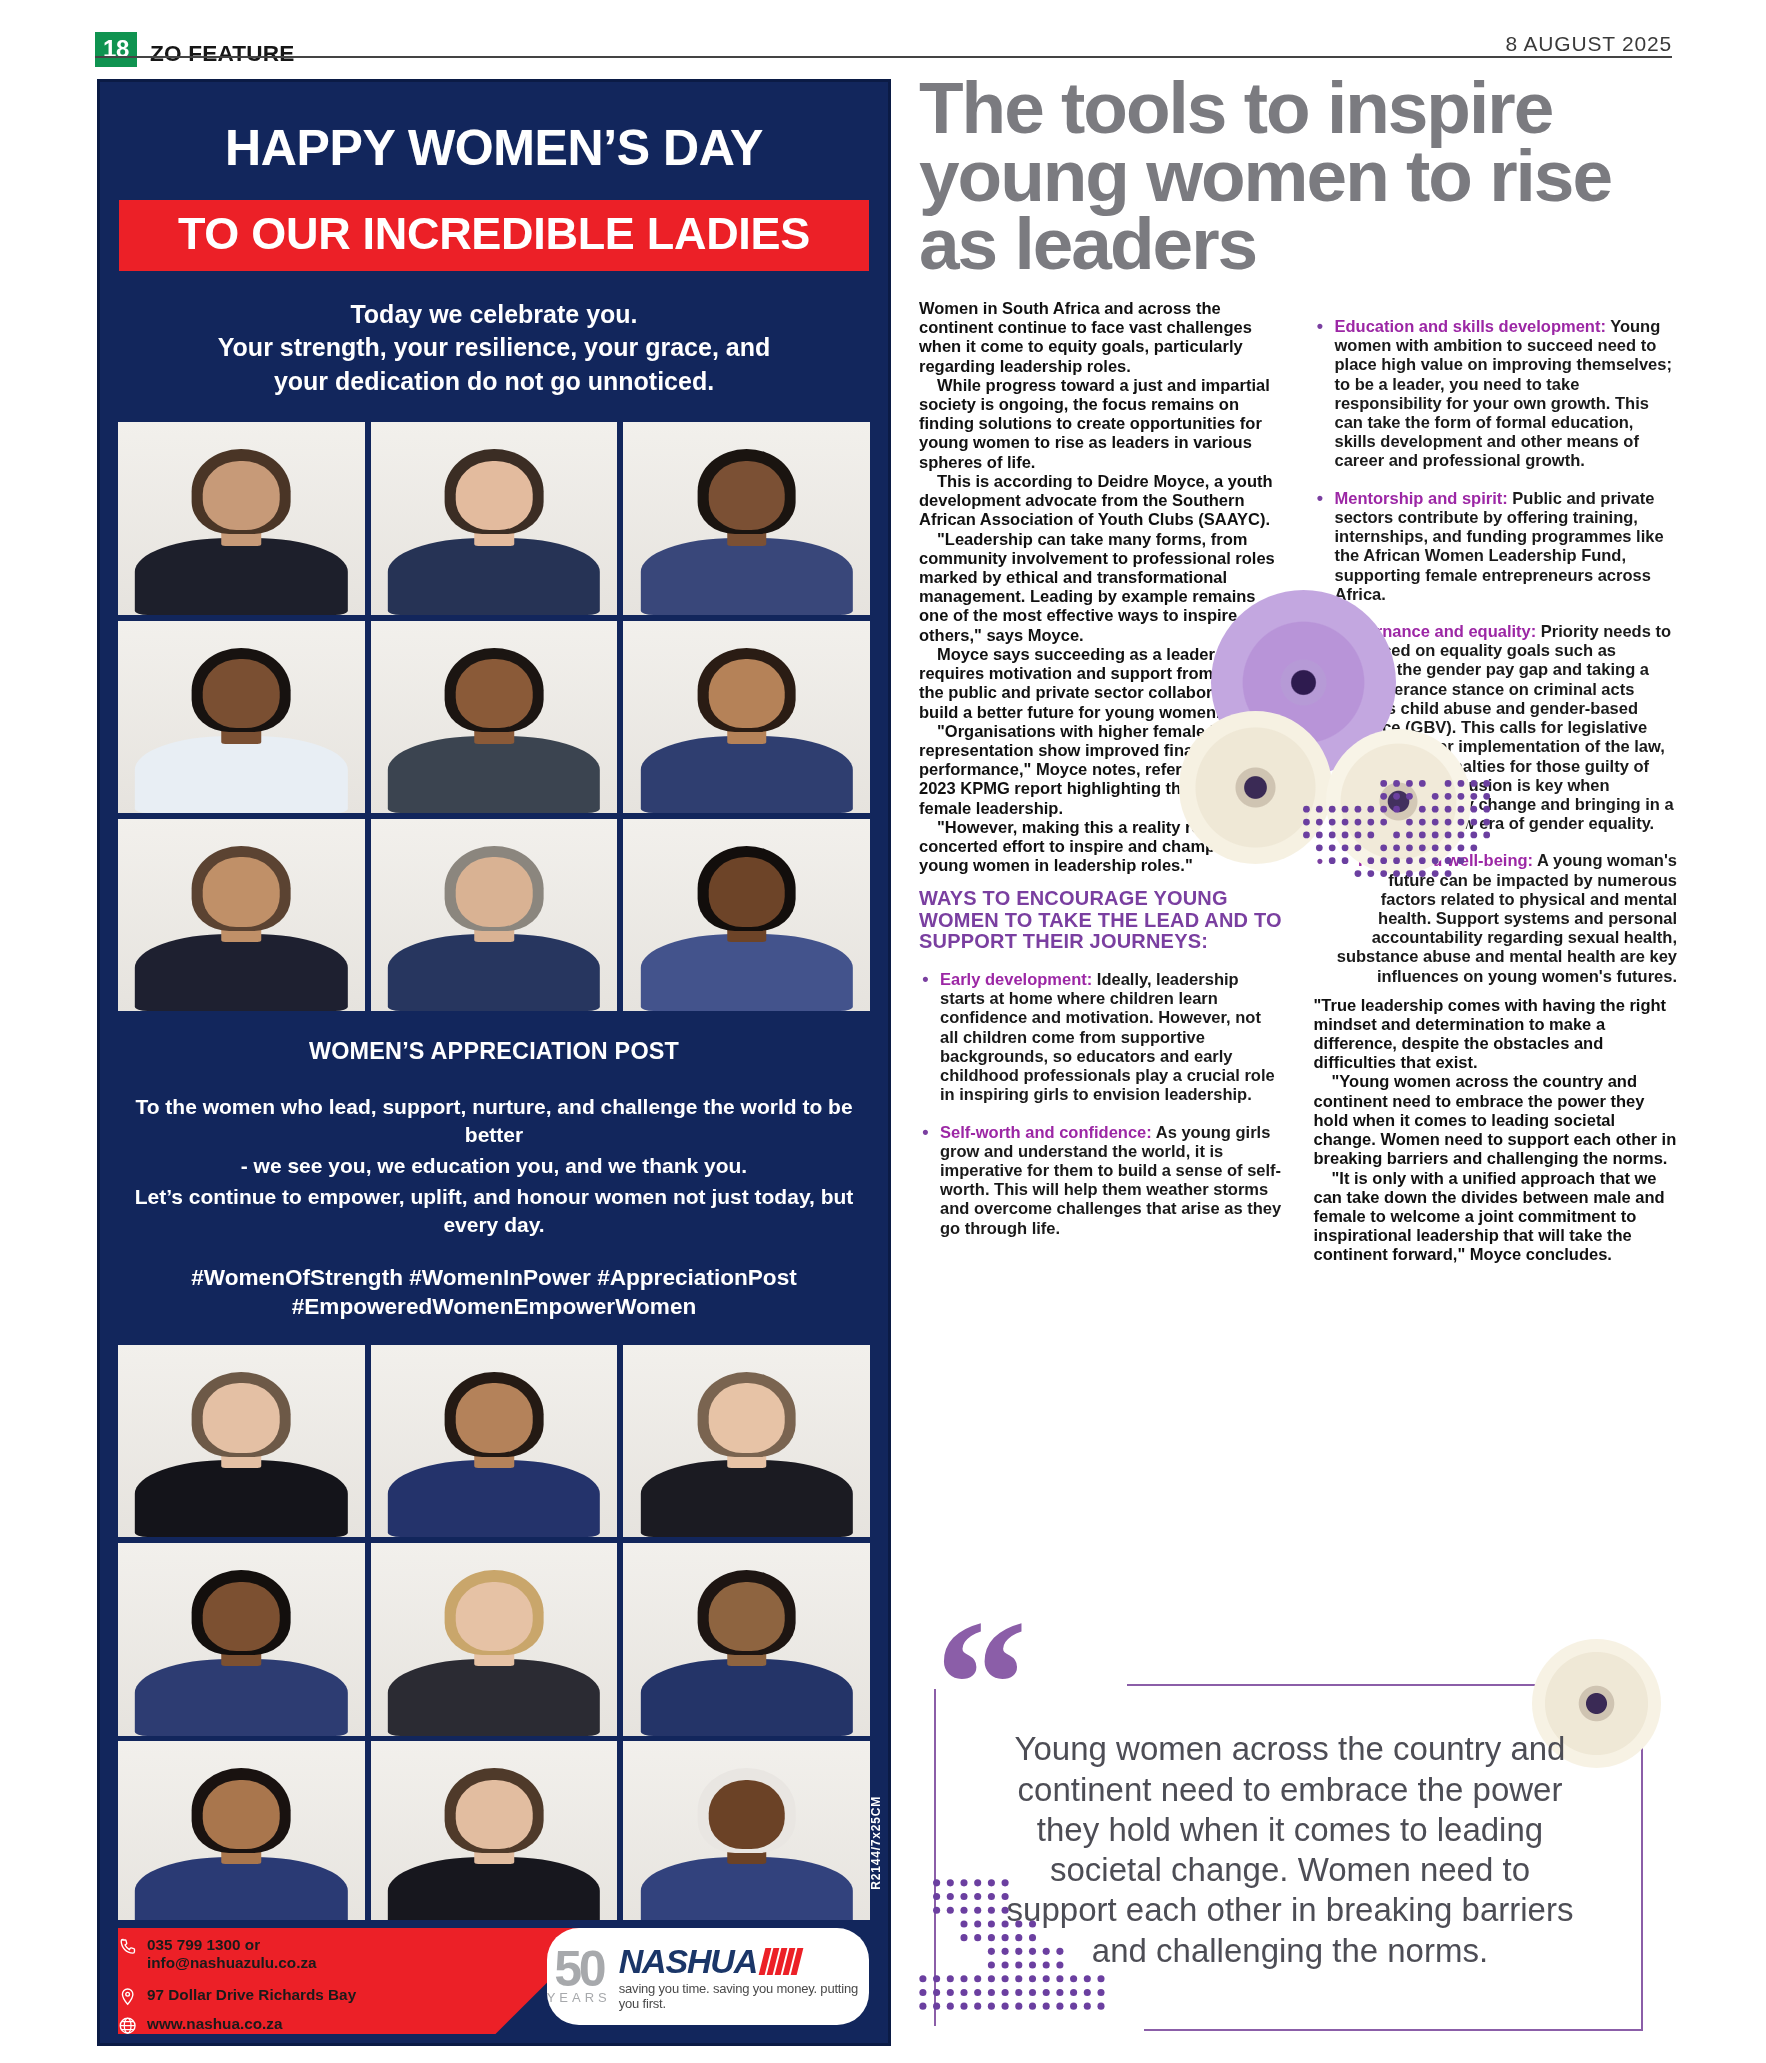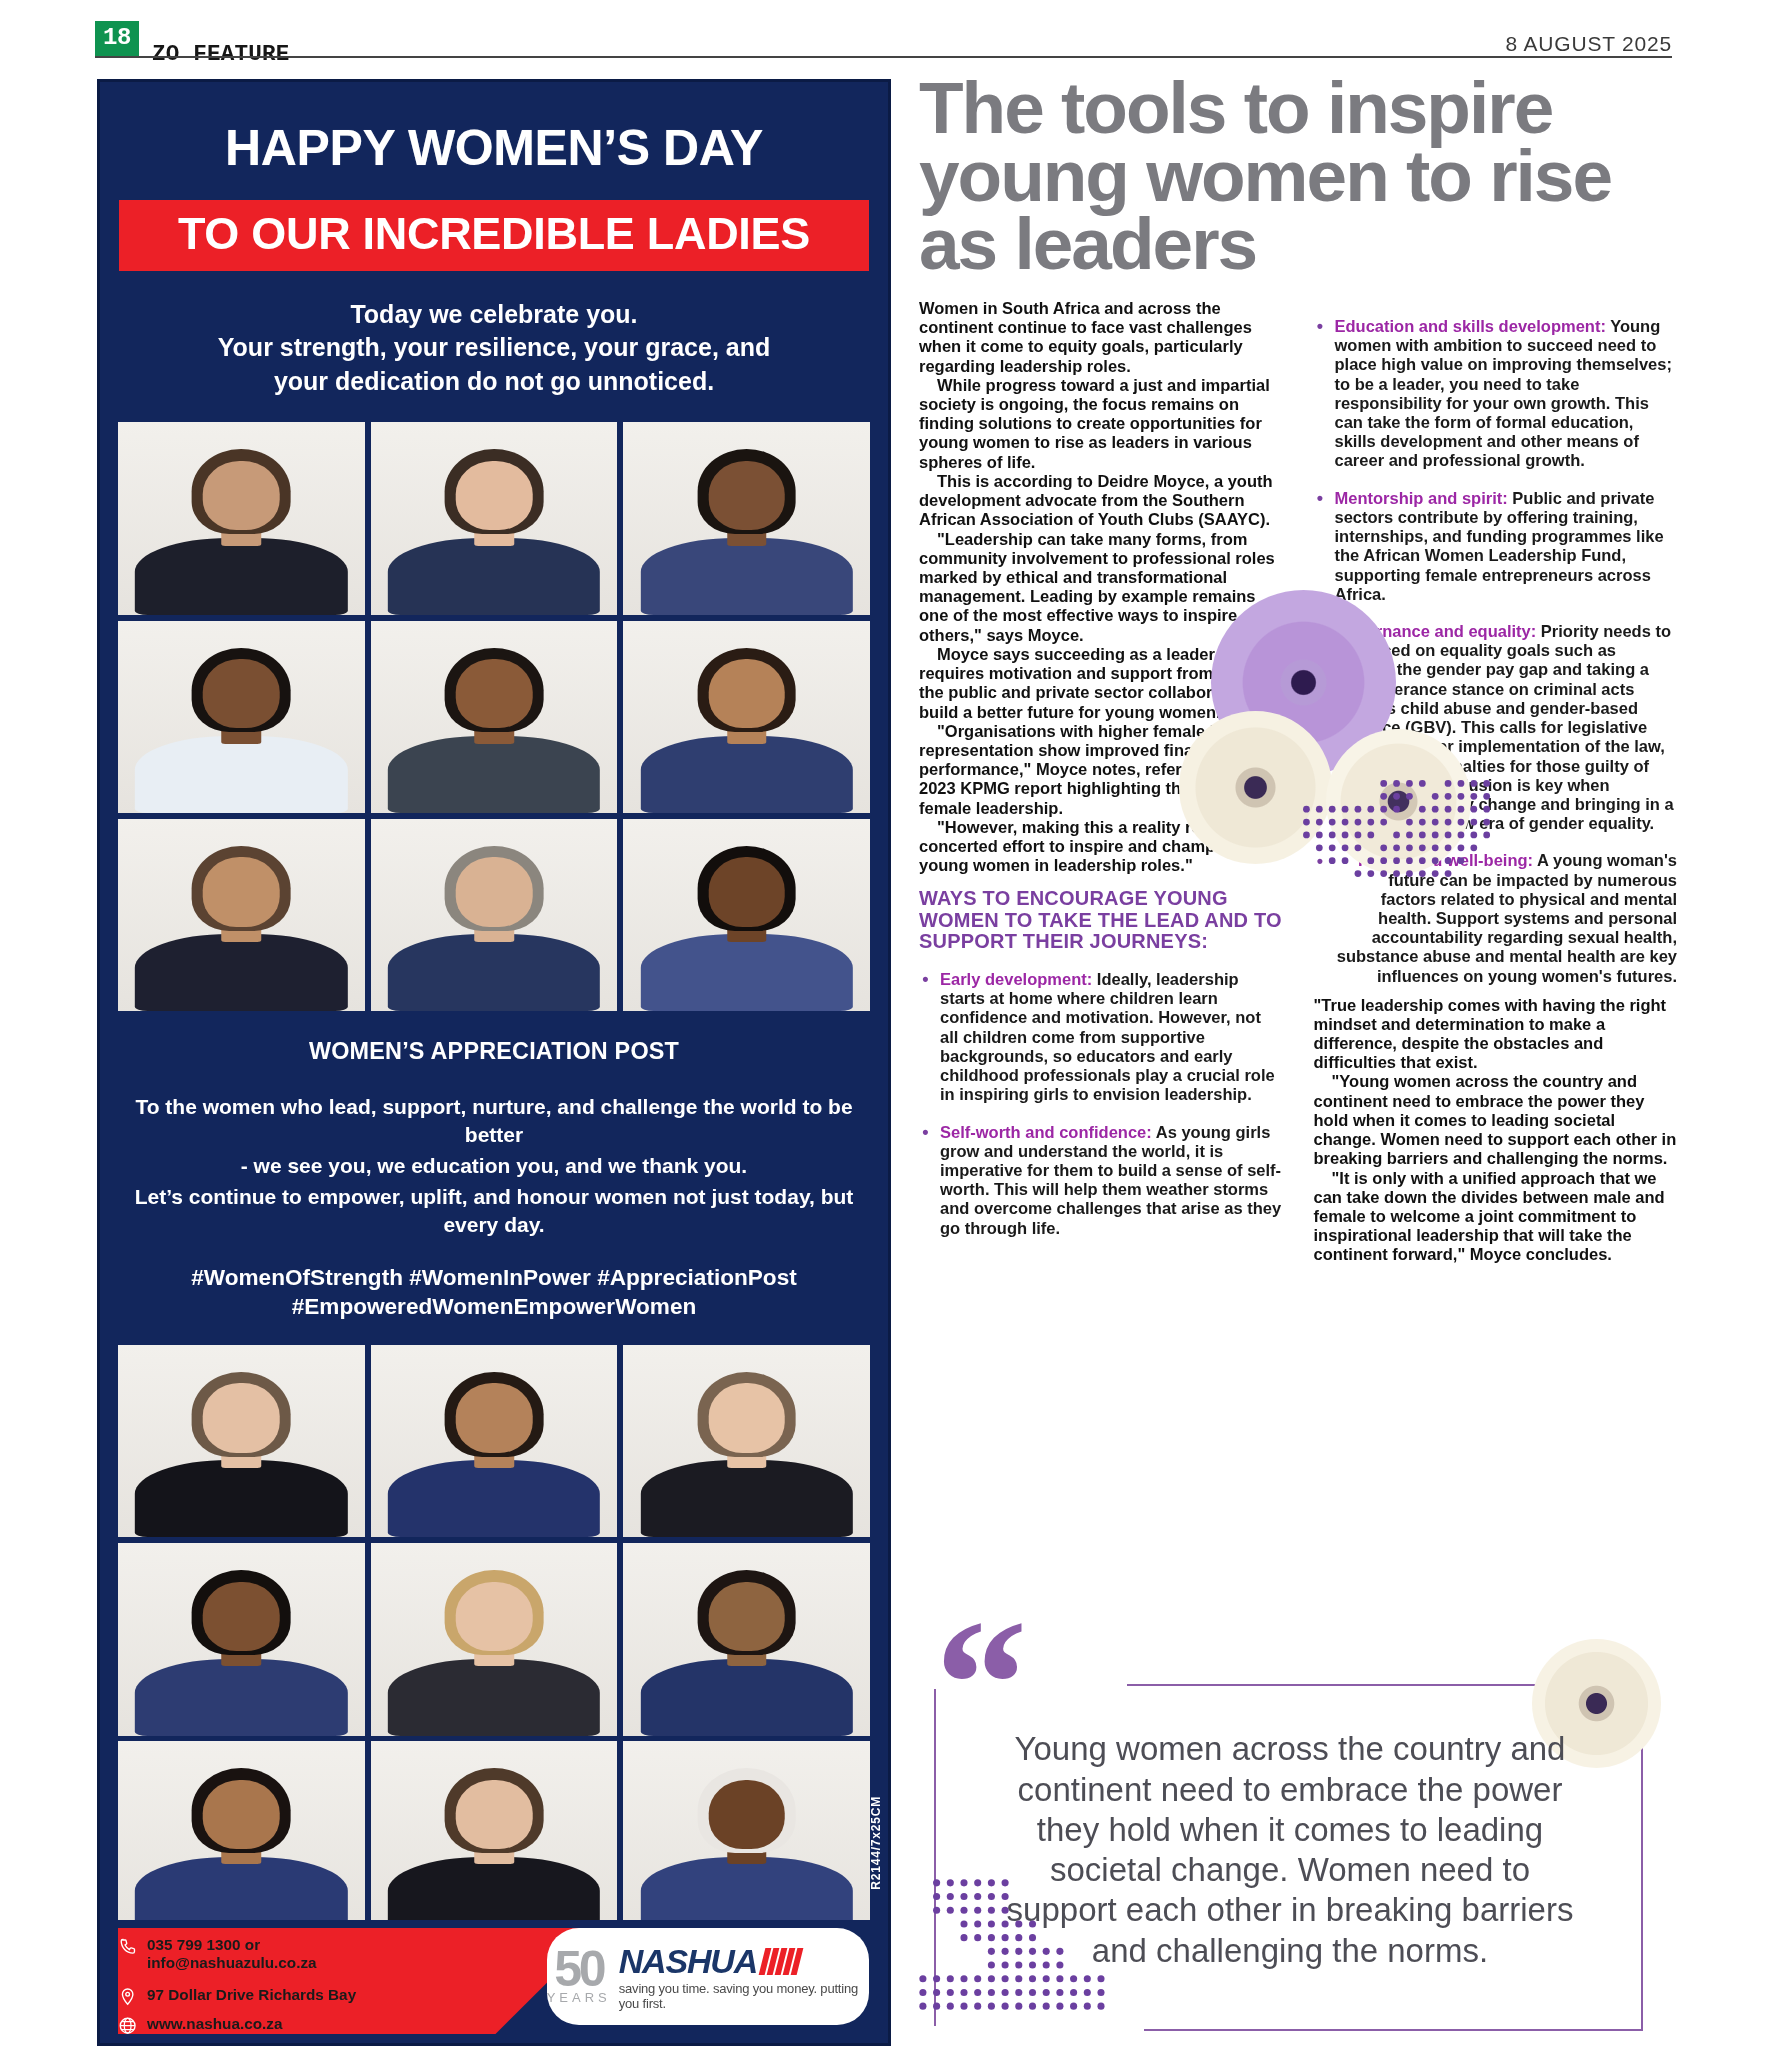--- a/index.html
+++ b/index.html
@@ -14,21 +14,21 @@
   }
 
   
   .masthead {
     position: absolute; left: 0; top: 0; width: 1767px; height: 63px;
   }
   .mast-inner {
     position: absolute; left: 95px; top: 21px; right: 95px;
     display: flex; align-items: center; justify-content: space-between;
   }
-  .mast-left { display: flex; align-items: flex-start; gap: 13px; font-family: Liberation Mono, monospace; }
+  .mast-left { display: flex; align-items: flex-end; gap: 13px; }
   .page-badge {
     background: #0f9350; color: #fff; font-weight: bold;
     font-size: 24px; line-height: 1; padding: 4.8px 8px 6.4px 8px;
     letter-spacing: -0.4px;
   }
   .section-name {
     font-weight: bold; font-size: 22.6px; letter-spacing: 0.2px;
     color: #161616;
     margin-top: 20px;
   }

